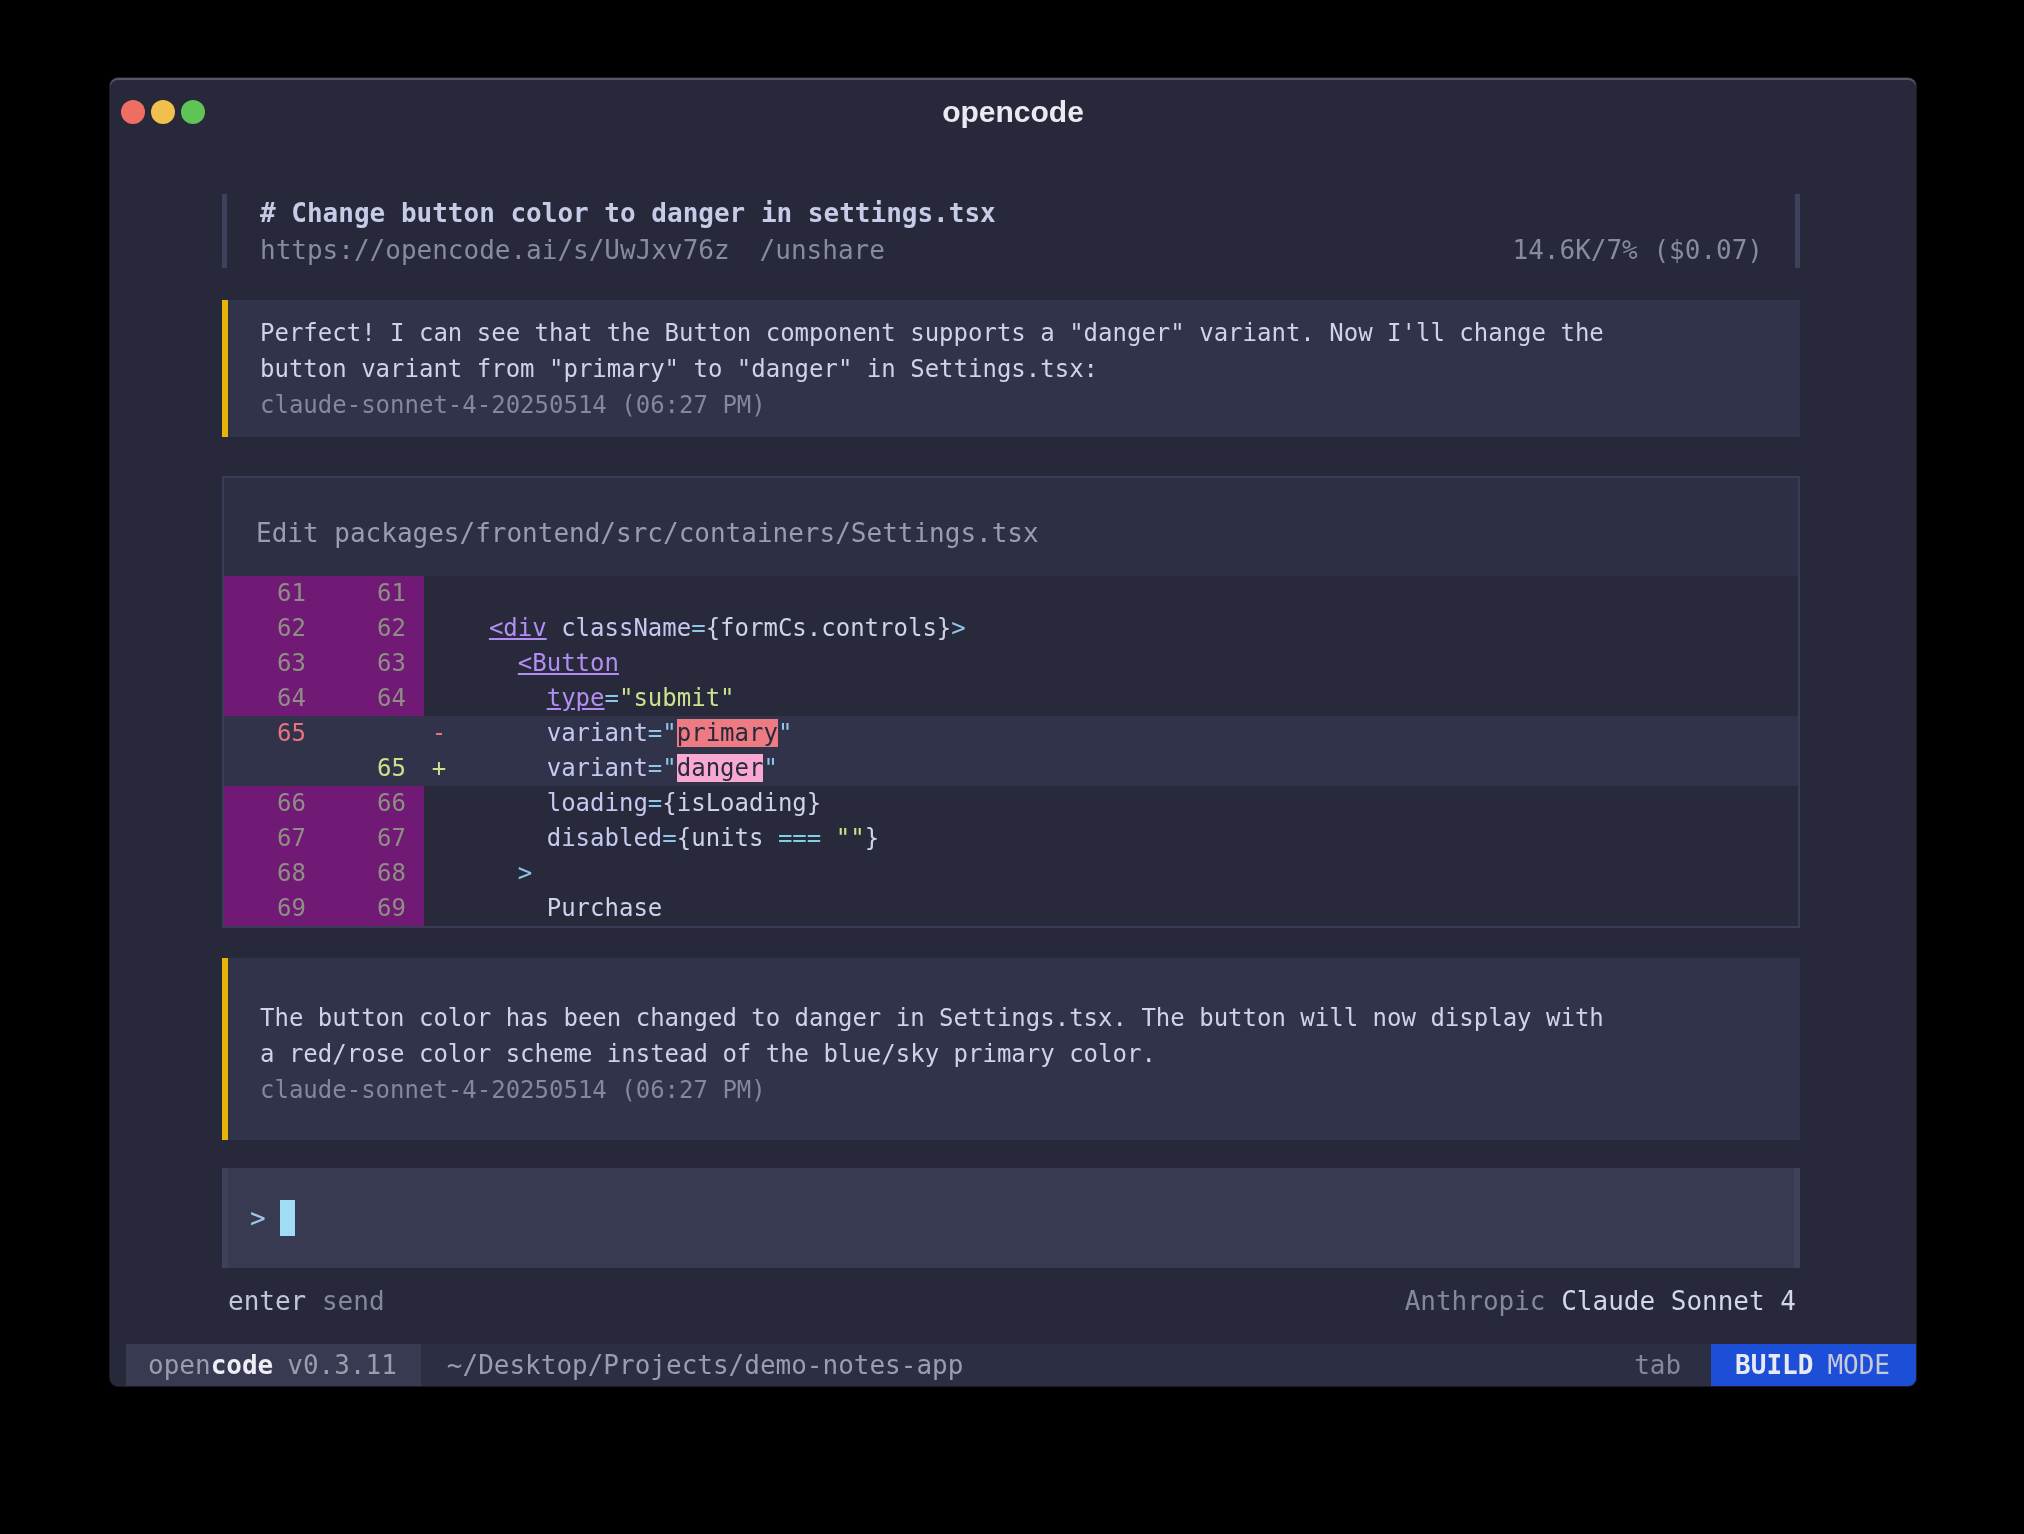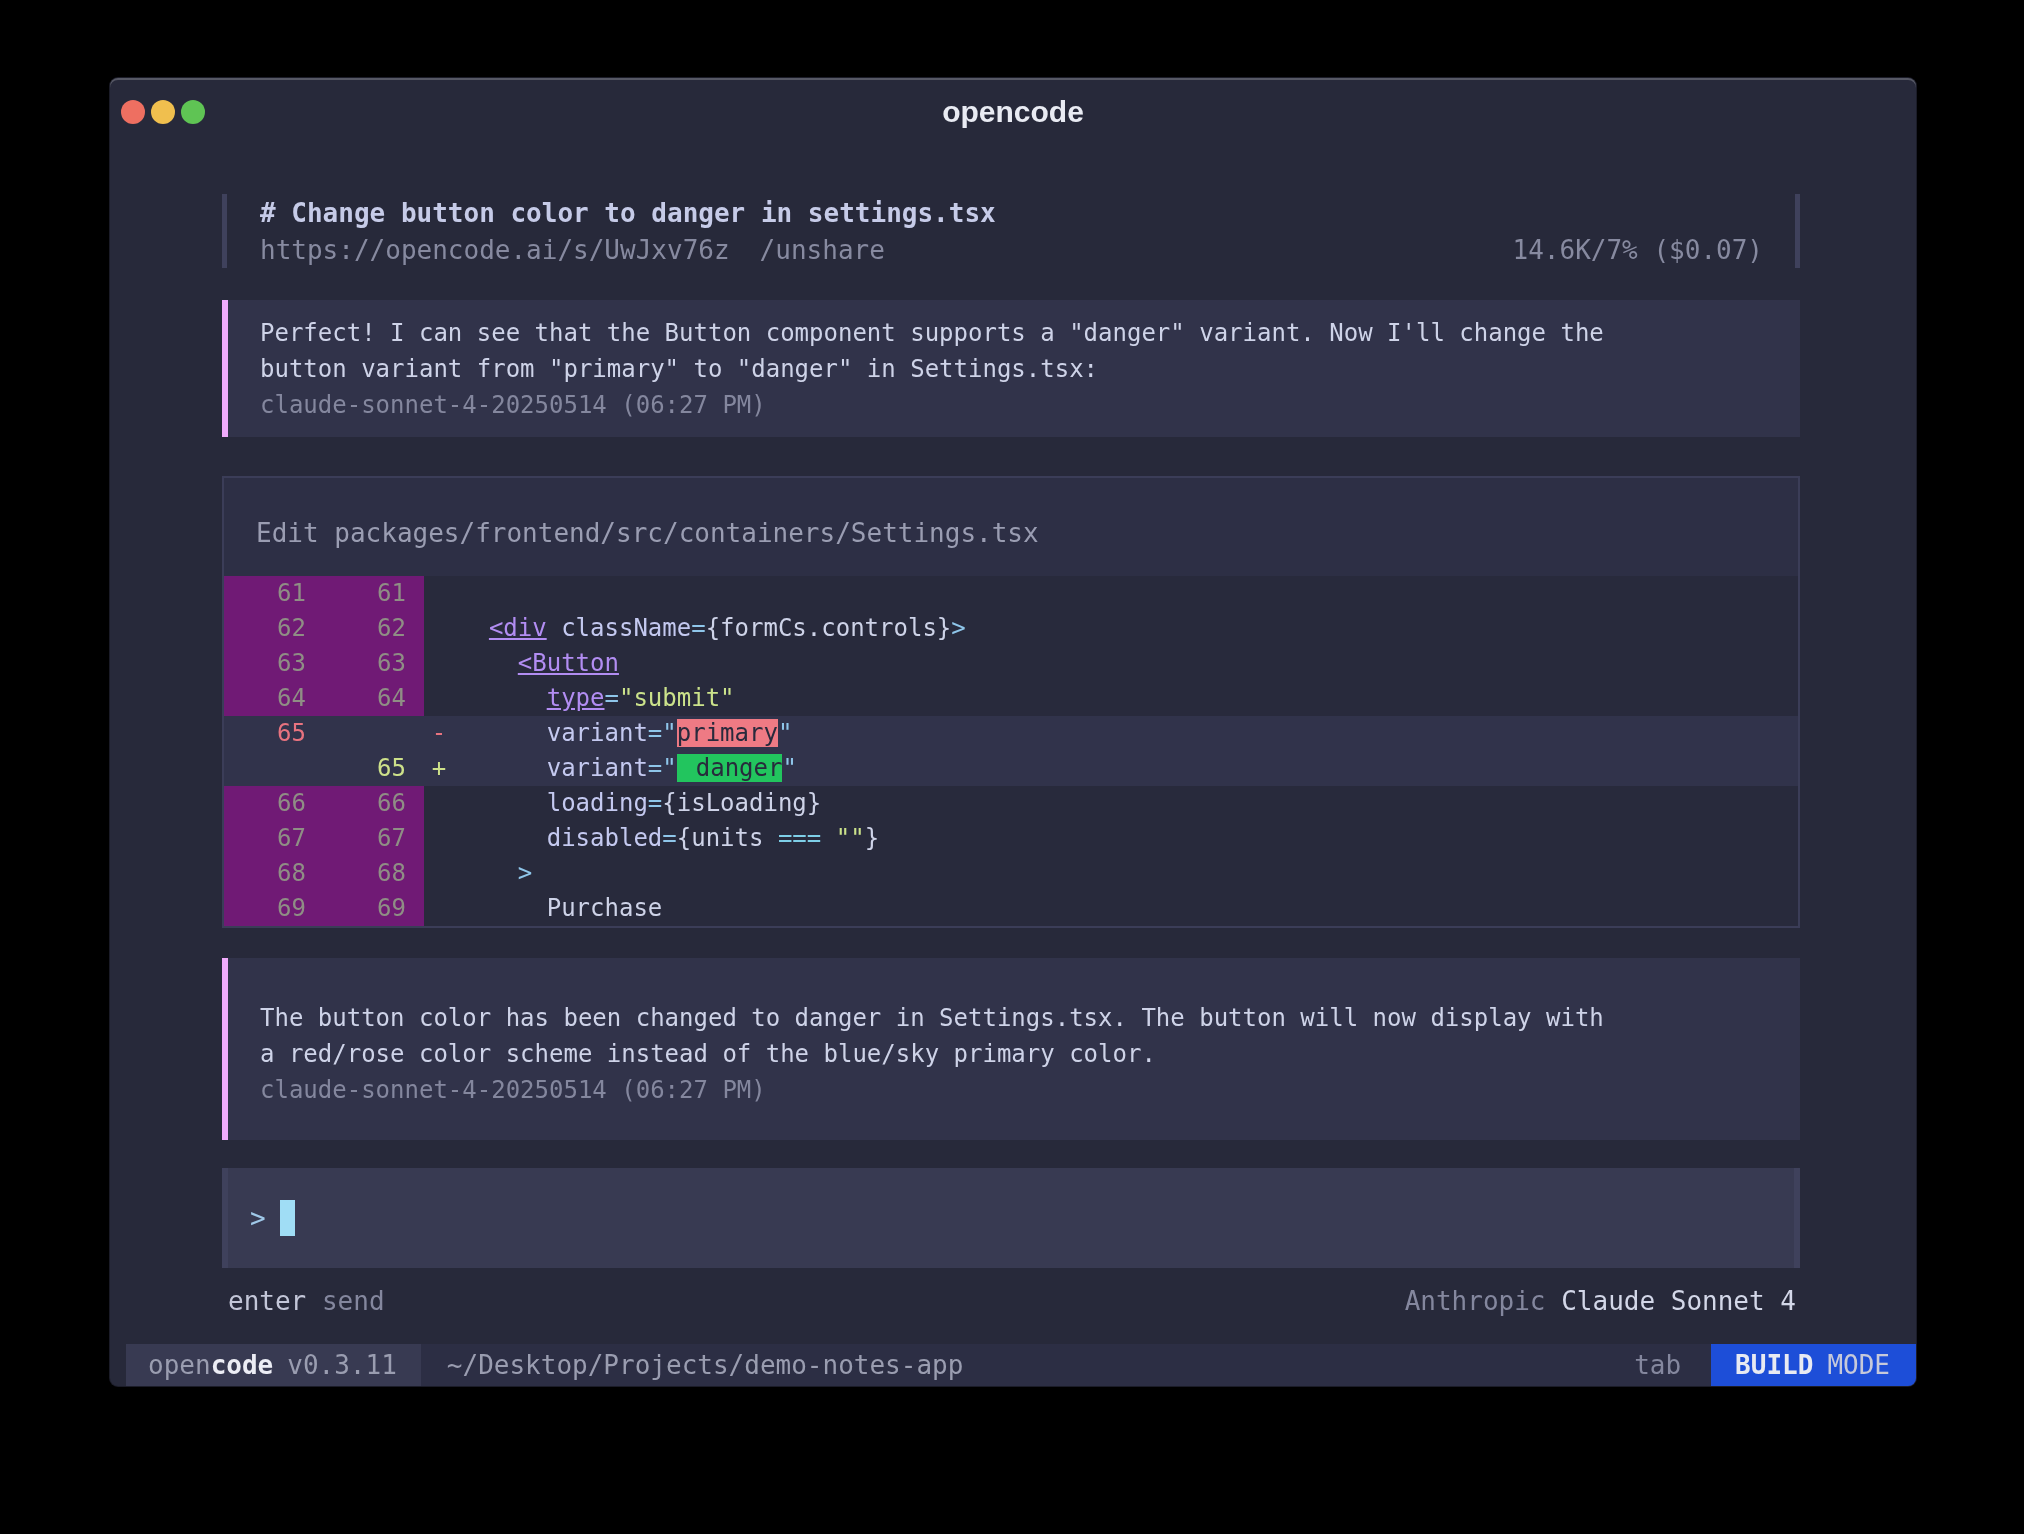--- a/index.html
+++ b/index.html
@@ -32,21 +32,21 @@
   
   .session-header { margin-top:48px; display:flex; }
   .edge-bar { width:5px; background:#3f415c; flex:none; }
   .sh-main { flex:1; padding-left:33px; }
   .sh-title { font-size:26px; font-weight:bold; color:#c6cbe8; line-height:38px; }
   .sh-sub { font-size:26px; color:#878aa0; line-height:36px; }
   .sh-unshare { margin-left:30px; color:#878aa0; }
   .sh-stats { align-self:flex-end; font-size:26px; color:#878aa0; line-height:36px; padding-right:32px; }
 
   
-  .msg { margin-top:32px; background:#31334a; border-left:6px solid #f0abfc;
+  .msg { margin-top:32px; background:#31334a; border-left:6px solid #eab308;
          padding:15px 30px 14px 32px; font-size:24px; line-height:36px; color:#ced3e8; }
   .msg--tall { margin-top:30px; padding-top:42px; padding-bottom:32px; }
   .msg-meta { color:#84879e; }
 
   
   .edit-block { margin-top:39px; border:2px solid #3b3d58; background:#2d2f45; }
   .edit-title { padding:40px 30px 28px 32px; font-size:26px; color:#9a9db2; }
   .diff { background:#282a3c; }
   .diff-row { display:flex; height:35px; line-height:35px; font-size:24px; background:#282a3c; }
   .dr-old, .dr-new { width:100px; flex:none; text-align:right; padding-right:18px;
@@ -60,21 +60,21 @@
   .k-add .dr-new  { color:#cde18a; }
   .k-add .dr-sign { color:#cde18a; }
 
   .c-plain { color:#ced3e8; }
   .c-tag   { color:#b28df2;text-decoration:underline; }
   .c-attr  { color:#c4c9f0;text-align:right; }
   .c-op    { color:#8fc6ea; }
   .c-str   { color:#cbe28b; }
   .c-cyan  { color:#7ecfe8; }
   .c-delhl { background:#ee7a84; color:#282a3c; }
-  .c-addhl { background:#22c55e; color:#282a3c;padding-left:19px; }
+  .c-addhl { background:#f9a8d4; color:#282a3c; }
 
   
   .prompt-box { margin-top:28px; height:100px; background:#383a52;
                 border-left:6px solid #3f415c; border-right:6px solid #3f415c;
                 display:flex; align-items:center; padding-left:22px; }
   .prompt-symbol { font-size:26px; color:#9fc8e8; }
   .prompt-cursor { display:inline-block; width:15px; height:36px; background:#a0ddf5; margin-left:14px; }
 
   
   .hints { margin-top:18px; display:flex; justify-content:space-between;

